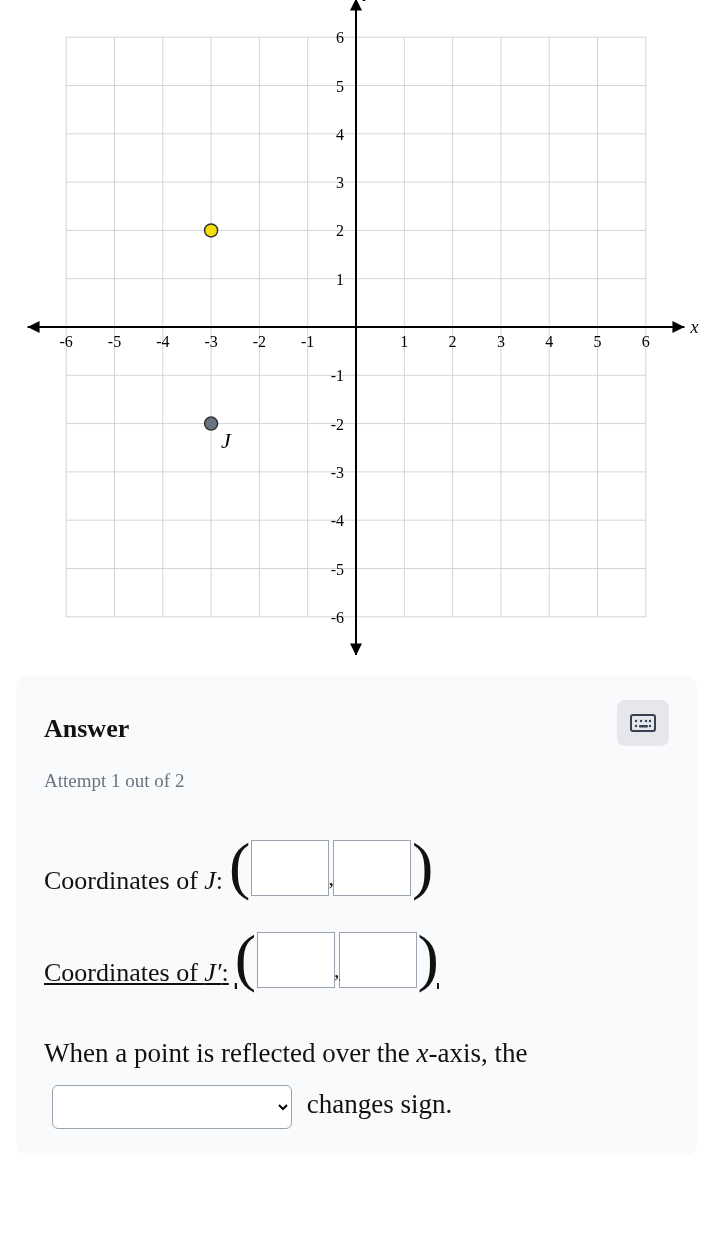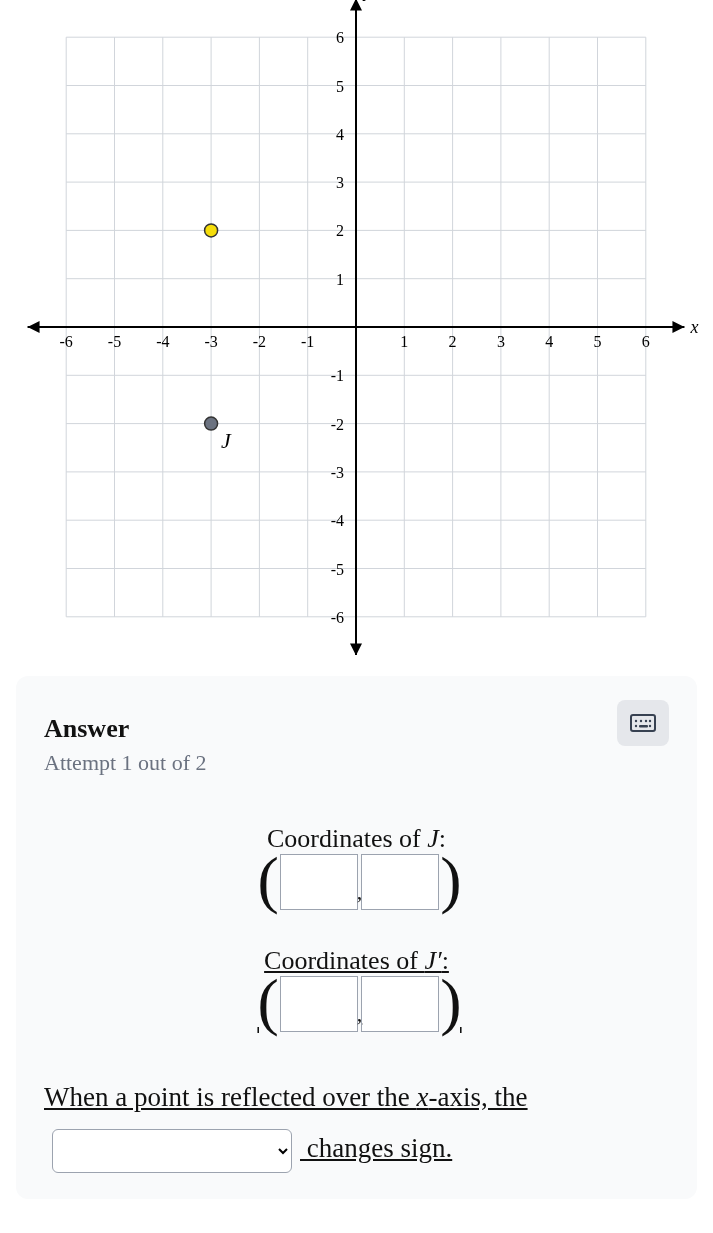--- a/index.html
+++ b/index.html
@@ -42,32 +42,31 @@
       border: none;
       border-radius: 8px;
       cursor: pointer;
       display: flex;
       align-items: center;
       justify-content: center;
     }
     
     .attempt-text {
       color: #6b7280;
-      font-size: 22px;
-      margin-top: 4px;
+      font-size: 19px;
+      margin-top: 24px;
     }
     
     .coord-row {
       margin-top: 48px;
       display: flex;
-      align-items: center;
+      align-items: flex-end;
       font-size: 26px;
       color: #111;
       flex-wrap: wrap;
-      flex-direction: column;
     }
     
     .coord-row.second { margin-top: 36px; text-decoration: underline; }
     
     .coord-label {
       font-family: Georgia, 'Times New Roman', serif;
     }
     
     .coord-label .mi { font-style: italic; }
     
@@ -100,21 +99,20 @@
       margin: 0 -2px;
       position: relative;
       top: 10px;
     }
     
     .sentence-row {
       margin-top: 40px;
       font-size: 27px;
       line-height: 1.9;
       color: #111;
-      text-decoration: underline;
     }
     
     .sentence-row .mi { font-style: italic; }
     
     .dropdown {
       display: inline-block;
       width: 240px;
       height: 44px;
       border: 1px solid #9ca3af;
       border-radius: 6px;

